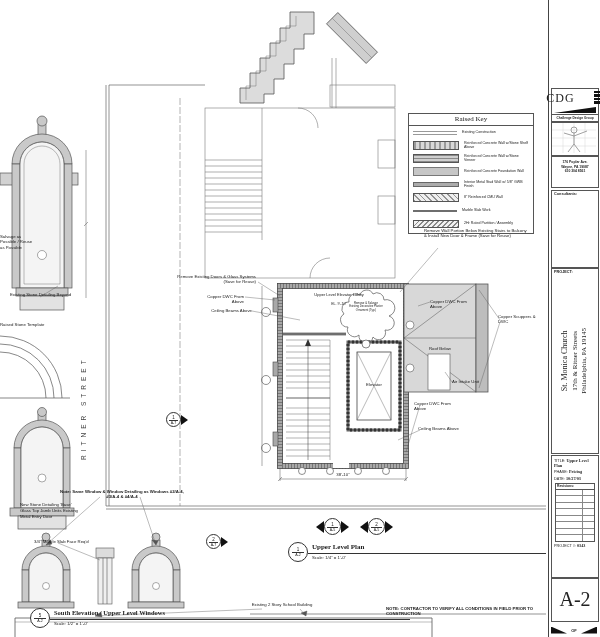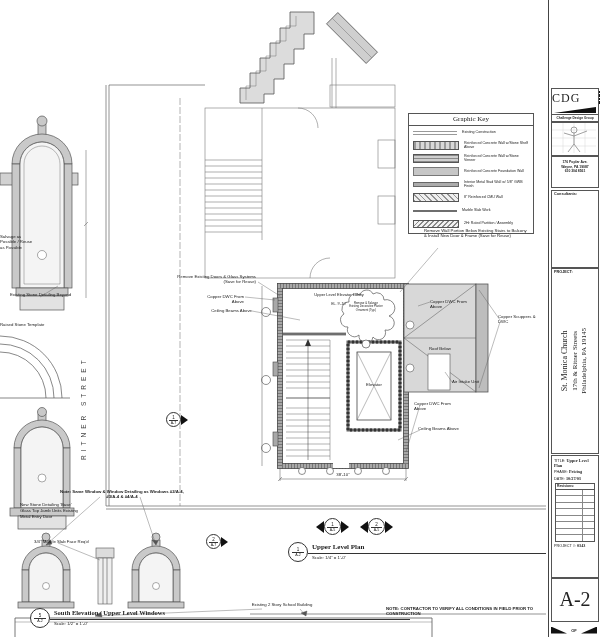--- a/index.html
+++ b/index.html
@@ -47,21 +47,21 @@
              border-left:8px solid #111;}
   .smark .ccirc{width:15px;height:15px;}
   .cut{position:absolute;display:flex;align-items:center;}
   .cut .tri{width:0;height:0;border-top:5px solid transparent;border-bottom:5px solid transparent;
             border-left:7px solid #111;}
   .cut .ccirc{width:13px;height:13px;}
   
   .tb{position:absolute;left:548px;top:0;width:52px;height:637px;background:#fff;
       border-left:1px solid #444;border-right:1px solid #444;}
   .tb-box{position:absolute;left:2px;width:46px;border:0.8px solid #555;background:#fff;}
-  .logo-row{display:flex;align-items:flex-start;gap:19px;padding-top:2px;}
+  .logo-row{display:flex;align-items:flex-start;justify-content:center;gap:19px;padding-top:2px;}
   .logo-txt{font-family:"Liberation Serif", serif;font-size:12px;letter-spacing:1px;}
   .bars span{display:block;width:10px;height:2.4px;background:#111;margin-bottom:1px;}
   .wedge{width:42px;height:6px;background:#111;clip-path:polygon(0 100%,100% 0,100% 100%);margin:1px auto 0;}
   .firm{font-size:3.2px;font-weight:bold;text-align:center;border-top:0.6px solid #555;margin-top:1px;padding:1px 0;}
   .addr{font-size:3.4px;font-weight:bold;text-align:center;line-height:1.35;padding-top:3px;}
   .lbl{font-size:3.8px;font-weight:bold;padding:1px 2px;}
   .proj-rot{position:absolute;left:0;top:0;width:100%;height:100%;display:flex;
             align-items:center;justify-content:center;}
   .proj-rot .inner{transform:rotate(-90deg);white-space:nowrap;text-align:center;
                    font-family:"Liberation Serif", serif;line-height:1.35;}
@@ -294,21 +294,21 @@
       <polygon points="156,545 152,540 158,541" fill="#555"></polygon>
       <line x1="58" y1="543" x2="100" y2="560"></line>
       <line x1="262" y1="609" x2="95" y2="616"></line>
       <polygon points="95,616 101,612 102,617" fill="#555"></polygon>
       <line x1="300" y1="609" x2="306" y2="616"></line>
       <polygon points="306,616 301,613 307,611" fill="#555"></polygon>
     </g>
   </svg>
 
   <div class="gkey">
-    <div class="gkey-title">Graphic Key</div>
+    <div class="gkey-title">Raised Key</div>
     <div class="gkey-row">
         <div class="gkey-sw sw1"></div>
         <div class="gkey-lab">Existing Construction</div>
       </div>
     <div class="gkey-row">
         <div class="gkey-sw sw2"></div>
         <div class="gkey-lab">Reinforced Concrete Wall w/Stone Shelf Above</div>
       </div>
     <div class="gkey-row">
         <div class="gkey-sw sw3"></div>

